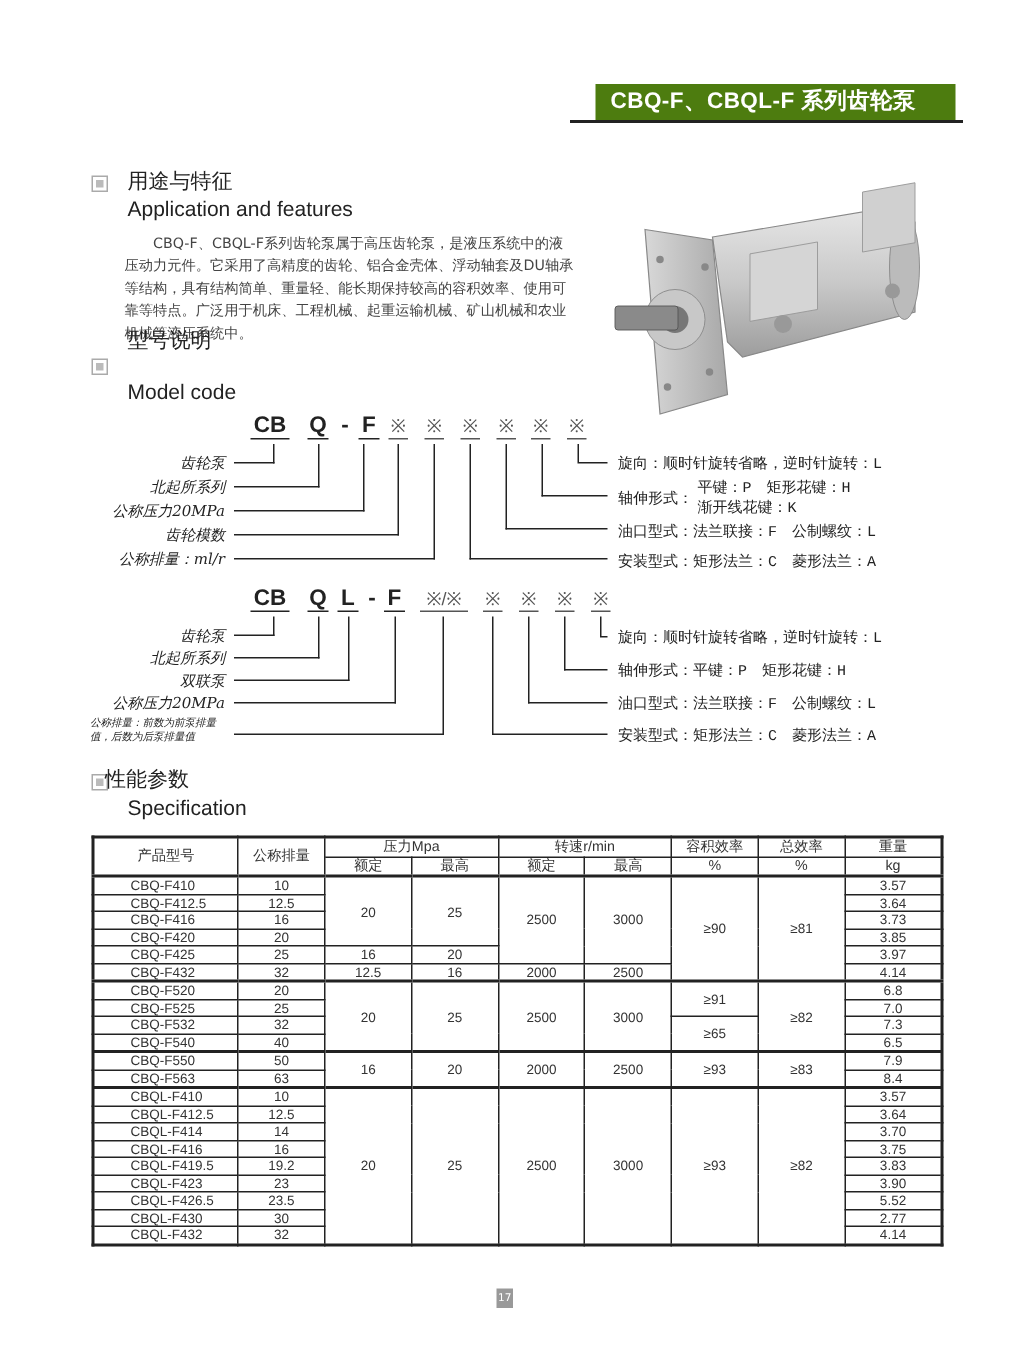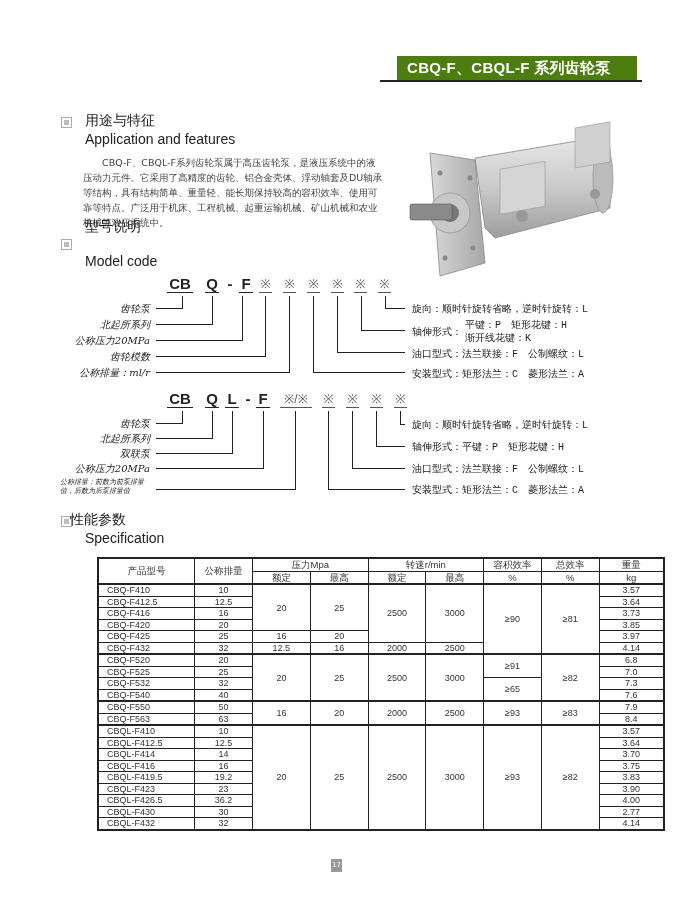--- a/index.html
+++ b/index.html
@@ -25,25 +25,25 @@
   .code-row span { position: absolute; border-bottom: 1.5px solid #222; text-align: center; padding-bottom: 0; }
   .code-row span.x { font-weight: normal; font-size: 12px; color: #555; border-bottom: 1px solid #555; }
   .code-row span.dash { border-bottom: none; }
 
   .lab-left { position: absolute; font-size: 10px; color: #222; text-align: right; font-family: "DejaVu Serif", serif; font-style: italic; }
   .lab-left.small { font-size: 7px; line-height: 9px; }
   .lab-right { position: absolute; font-size: 10px; color: #222; font-family: Liberation Mono, monospace; white-space: nowrap; }
   .ln { position: absolute; background: #222; }
 
   table.spec { position: absolute; left: 61px; top: 557px; width: 568px; border-collapse: collapse;
-               font-family: "Liberation Sans", sans-serif; font-size: 9px; color: #333; margin-left: 36px; }
+               font-family: "Liberation Sans", sans-serif; font-size: 9px; color: #333; }
   table.spec td, table.spec th { border: 1px solid #222; padding: 0; text-align: center; font-weight: normal; height: 10.5px; line-height: 10px; }
   table.spec th { font-size: 9.5px; height: 12px; }
   table.spec .hdr2 th { height: 11px; }
-  table.spec td.model { text-align: left; padding-left: 8px; }
+  table.spec td.model { text-align: left; padding-left: 24px; }
   table.spec tr.grp td { border-top: 2px solid #222; }
   table.spec { border: 2px solid #222; }
 
   .page-badge { position: absolute; left: 331px; top: 859px; width: 11px; height: 13px; background: #999; color: #fff;
                 font-size: 7px; line-height: 13px; text-align: center; }
 </style>
 </head>
 <body>
 
 <div class="banner">CBQ-F、CBQL-F 系列齿轮泵</div>
@@ -276,21 +276,21 @@
   </tr>
   <tr>
     <td class="model">CBQ-F532</td>
     <td>32</td>
     <td rowspan="2">≥65</td>
     <td>7.3</td>
   </tr>
   <tr>
     <td class="model">CBQ-F540</td>
     <td>40</td>
-    <td>7.6</td>
+    <td>6.5</td>
   </tr>
 
   <tr class="grp">
     <td class="model">CBQ-F550</td>
     <td>50</td>
     <td rowspan="2">16</td>
     <td rowspan="2">20</td>
     <td rowspan="2">2000</td>
     <td rowspan="2">2500</td>
     <td rowspan="2">≥93</td>
@@ -334,22 +334,22 @@
     <td>19.2</td>
     <td>3.83</td>
   </tr>
   <tr>
     <td class="model">CBQL-F423</td>
     <td>23</td>
     <td>3.90</td>
   </tr>
   <tr>
     <td class="model">CBQL-F426.5</td>
-    <td>36.2</td>
-    <td>4.00</td>
+    <td>23.5</td>
+    <td>5.52</td>
   </tr>
   <tr>
     <td class="model">CBQL-F430</td>
     <td>30</td>
     <td>2.77</td>
   </tr>
   <tr>
     <td class="model">CBQL-F432</td>
     <td>32</td>
     <td>4.14</td>

